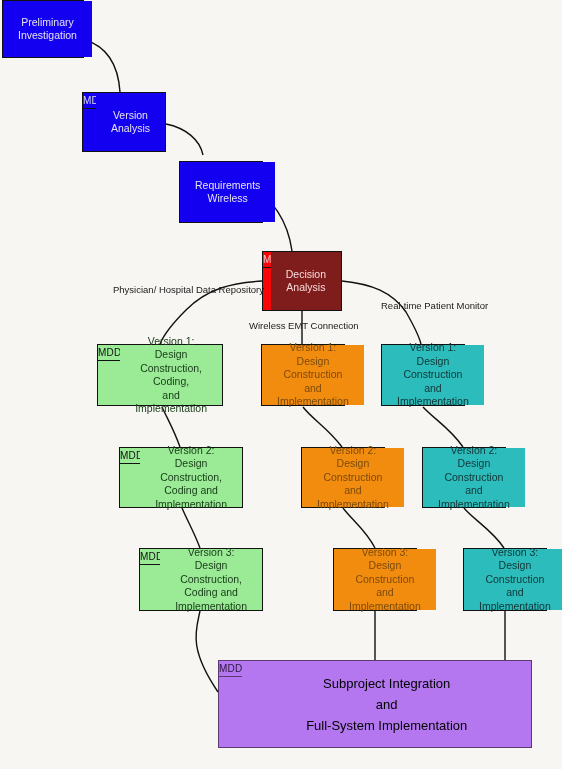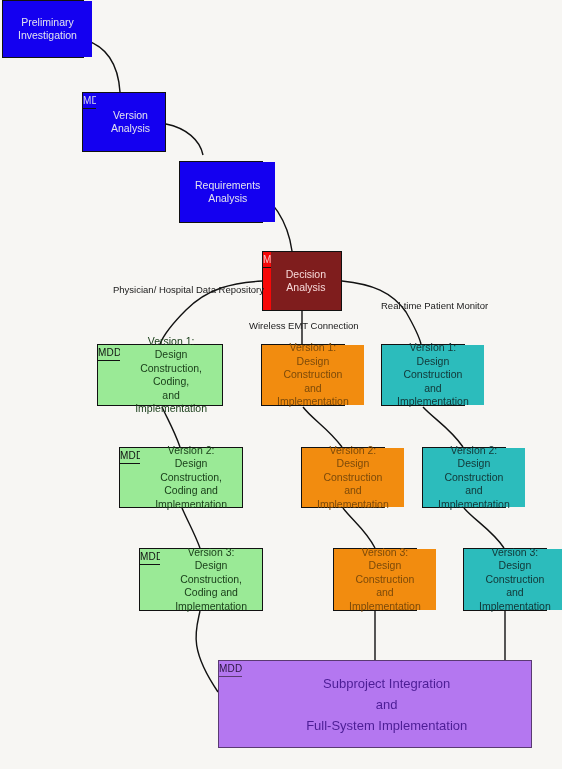--- a/index.html
+++ b/index.html
@@ -71,21 +71,21 @@
   .theme-orange { background: #f28c0f; }
   .theme-orange .hdr  { background: #f28c0f; color: #3b2202; }
   .theme-orange .body { background: #f28c0f; color: #7c4a0a; }
 
   .theme-teal   { background: #2cbcbc; }
   .theme-teal .hdr  { background: #2cbcbc; color: #10302f; }
   .theme-teal .body { background: #2cbcbc; color: #123535; }
 
   .theme-purple { background: #b477f0; border-color: #5a3a72; }
   .theme-purple .hdr  { background: #b477f0; color: #2b1540; border-bottom-color: #5a3a72; }
-  .theme-purple .body { background: #b477f0; color: #4c1d95; font-size: 13px; line-height: 21px; }
+  .theme-purple .body { background: #b477f0; color: #000000; font-size: 13px; line-height: 21px; }
 
   .edge-label {
     position: absolute;
     font-size: 9.5px;
     line-height: 12px;
     color: #1a1a1a;
     white-space: nowrap;
     z-index: 3;
   }
 </style>
@@ -122,21 +122,21 @@
 
   <div class="node theme-blue" style="left:82px; top:92px;  width:84px;  height:60px;">
     <div class="hdr">MDD</div>
     <div class="body">Version
 Analysis</div>
   </div>
 
   <div class="node theme-blue" style="left:179px; top:161px; width:84px; height:62px;">
     <div class="hdr">MDD</div>
     <div class="body">Requirements
-Analysis</div>
+Wireless</div>
   </div>
 
   <div class="node theme-red" style="left:262px; top:251px; width:80px; height:60px;">
     <div class="hdr">MDD</div>
     <div class="body">Decision
 Analysis</div>
   </div>
 
   <div class="edge-label" style="left:113px; top:284px;">Physician/ Hospital Data Repository</div>
   <div class="edge-label" style="left:249px; top:320px;">Wireless EMT Connection</div>

